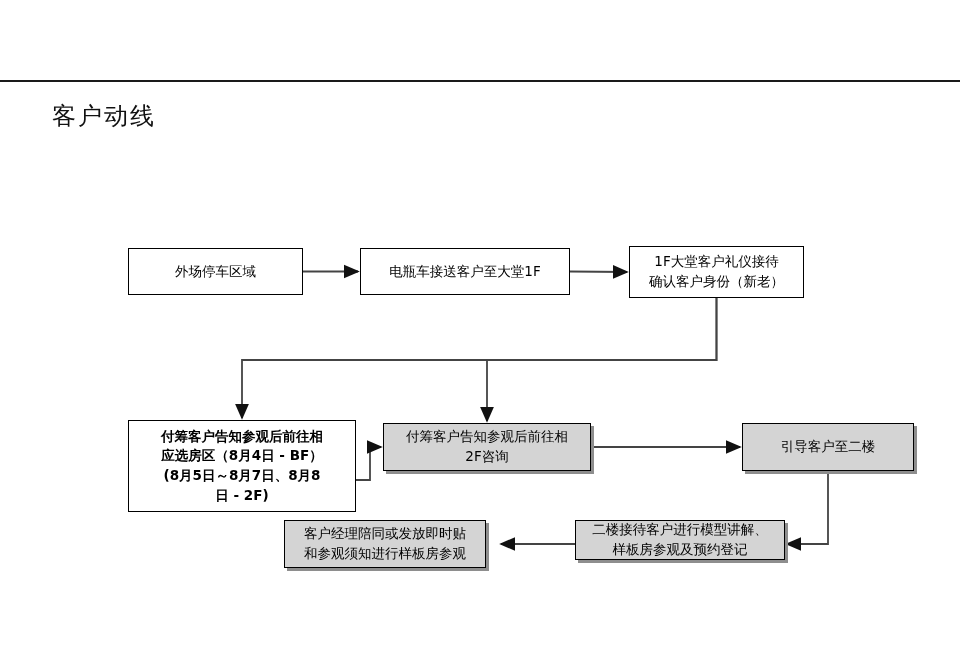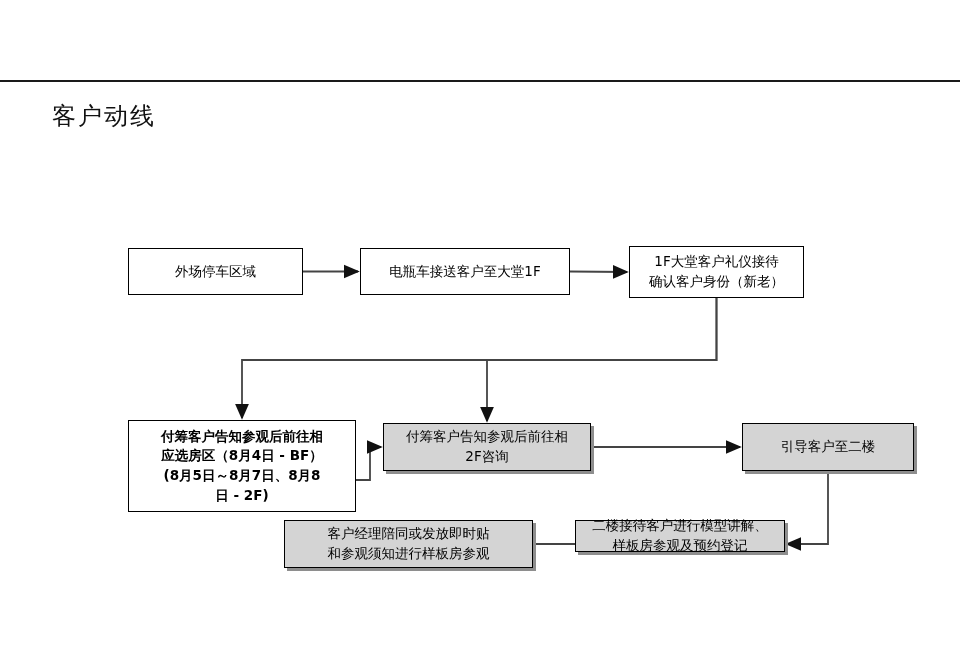--- a/index.html
+++ b/index.html
@@ -153,18 +153,18 @@
       <div class="node plain" style="left: 342px; top: 248px; width: 210px; height: 47px;">电瓶车接送客户至大堂<b>1F</b></div>
       <div class="node plain" style="left: 611px; top: 246px; width: 175px; height: 52px;">1F大堂客户礼仪接待
 确认客户身份（新老）</div>
       <div class="node plain" style="left: 110px; top: 420px; width: 228px; height: 92px; font-weight: bold;">付筹客户告知参观后前往相
 应选房区（8月4日 - BF）
 (8月5日～8月7日、8月8
 日 - 2F)</div>
       <div class="node shaded" style="left: 365px; top: 423px; width: 208px; height: 48px;">付筹客户告知参观后前往相
 2F咨询</div>
       <div class="node shaded" style="left: 724px; top: 423px; width: 172px; height: 48px; text-align: center;">引导客户至二楼</div>
-      <div class="node shaded" style="left: 557px; top: 520px; width: 210px; height: 32px;">二楼接待客户进行模型讲解、
+      <div class="node shaded" style="left: 557px; top: 520px; width: 210px; height: 40px;">二楼接待客户进行模型讲解、
 样板房参观及预约登记</div>
-      <div class="node shaded" style="left: 266px; top: 520px; width: 249px; height: 48px;">客户经理陪同或发放即时贴
+      <div class="node shaded" style="left: 266px; top: 520px; width: 202px; height: 48px;">客户经理陪同或发放即时贴
 和参观须知进行样板房参观</div>
     </div>
 </div>
 
 </body></html>

